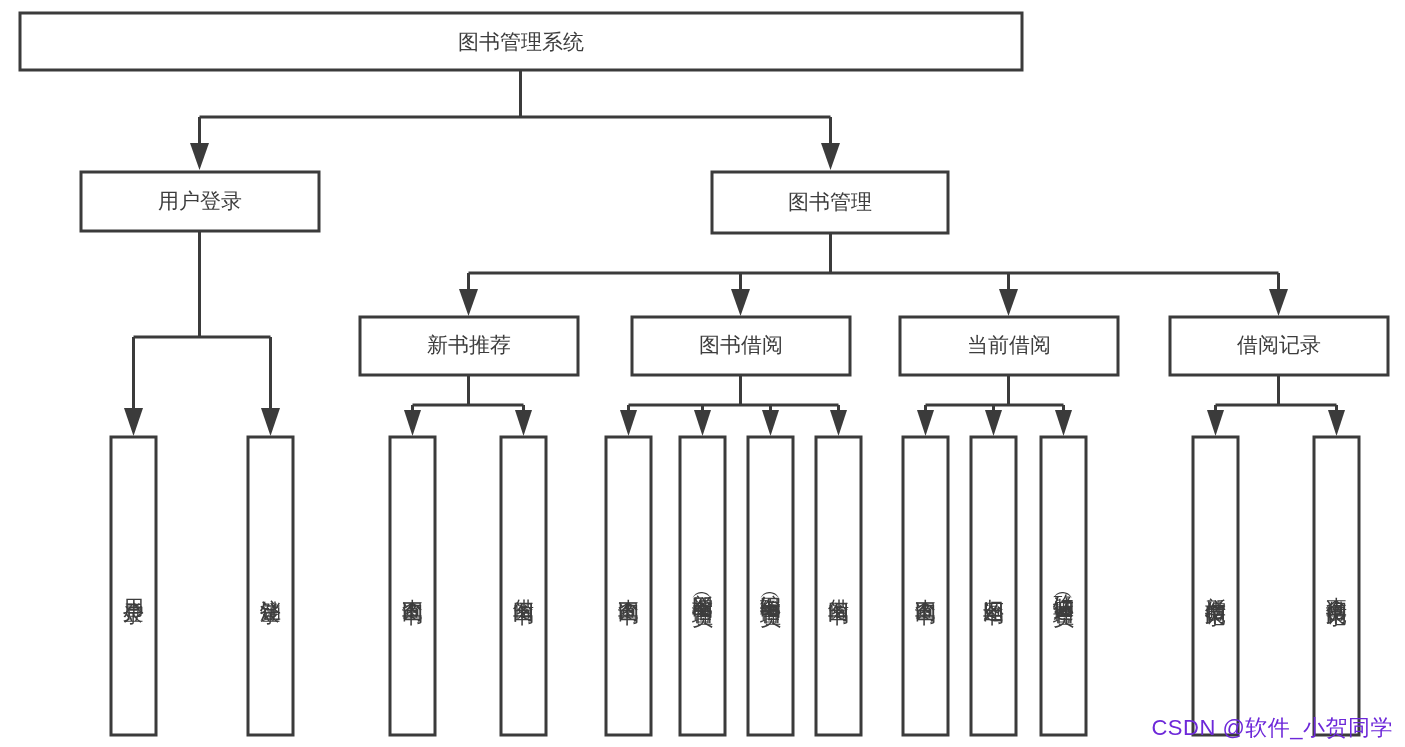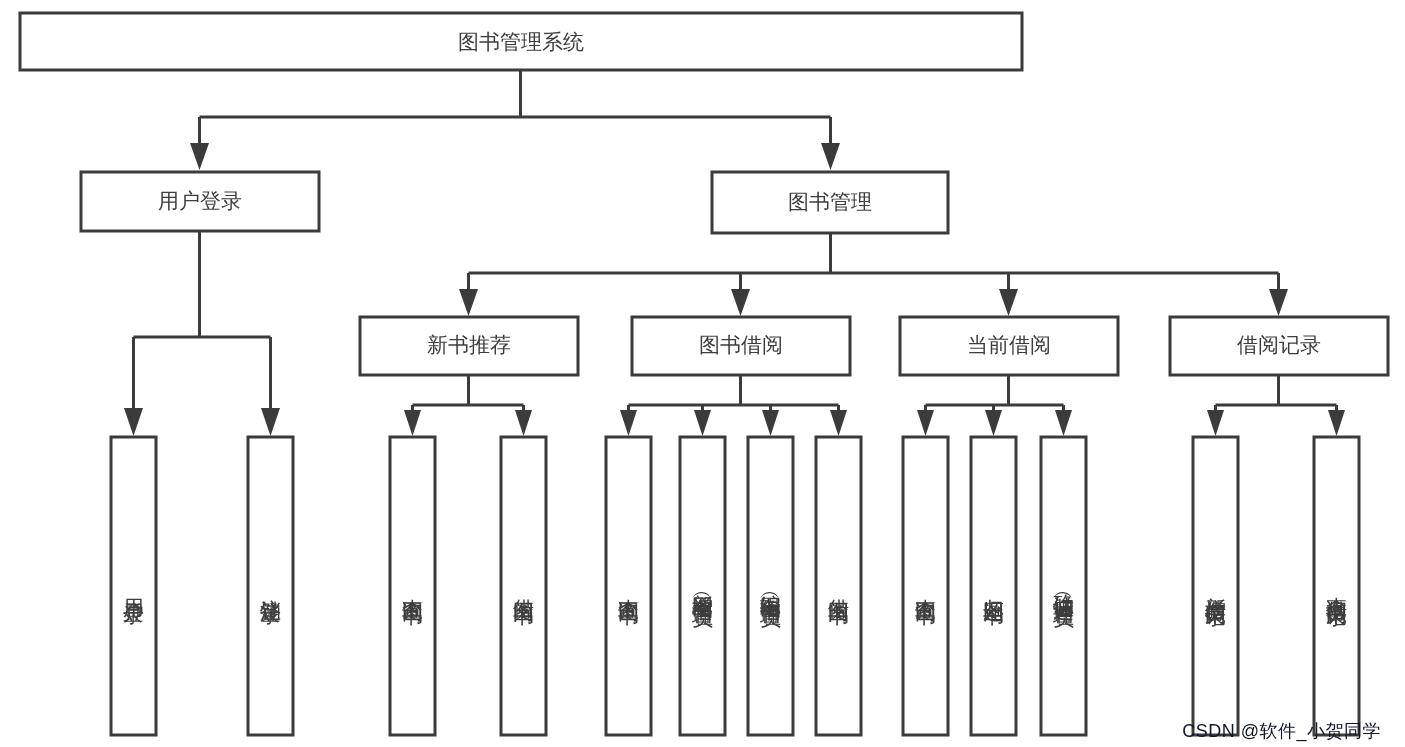--- a/index.html
+++ b/index.html
@@ -64,25 +64,25 @@
     font-family: "Liberation Sans", "DejaVu Sans", sans-serif;
     font-size: 21px;
     line-height: 1.05;
     letter-spacing: 2px;
     color: #3d3d3d;
     white-space: nowrap;
     text-align: center;
   }
   .watermark {
     position: absolute;
-    right: 24px;
+    right: 12px;
     bottom: 4px;
     font-family: "Liberation Sans", "DejaVu Sans", sans-serif;
-    font-size: 18px;
-    color: #0f172a;
+    font-size: 22px;
+    color: #6d28d9;
     letter-spacing: 0.5px;
     user-select: none;
     white-space: nowrap;
   }
 </style>
 </head>
 <body>
 
 <div id="diagram-root">
 

